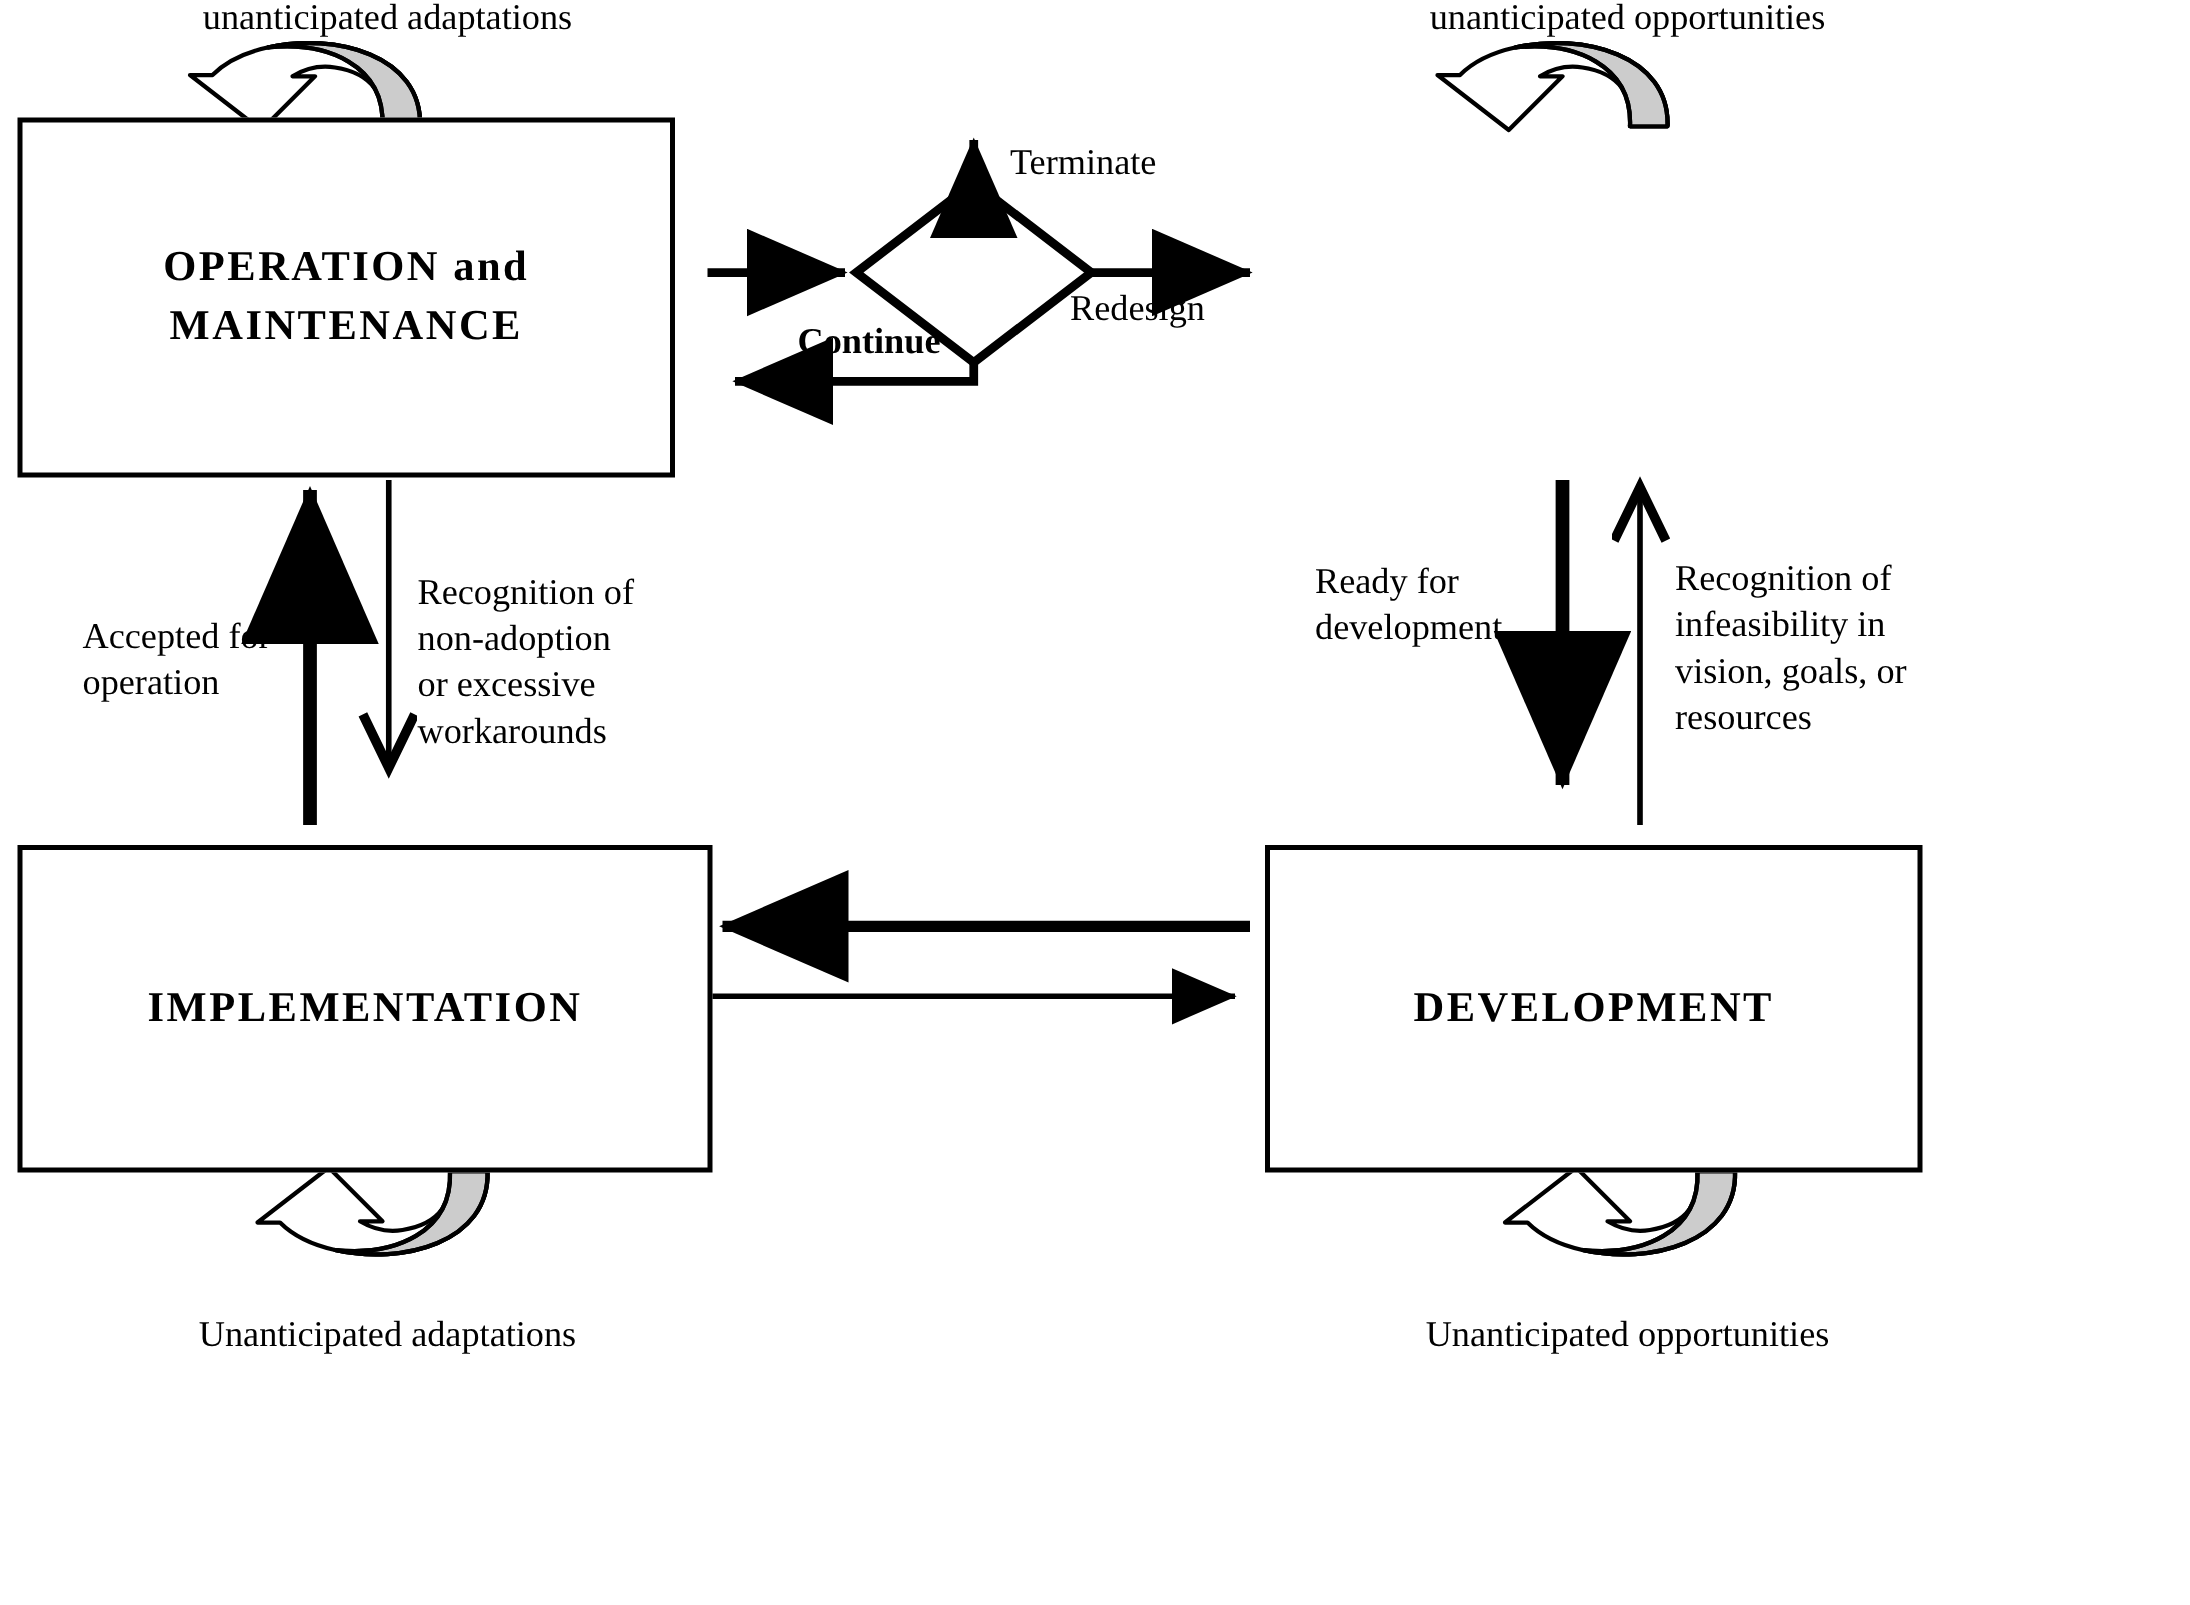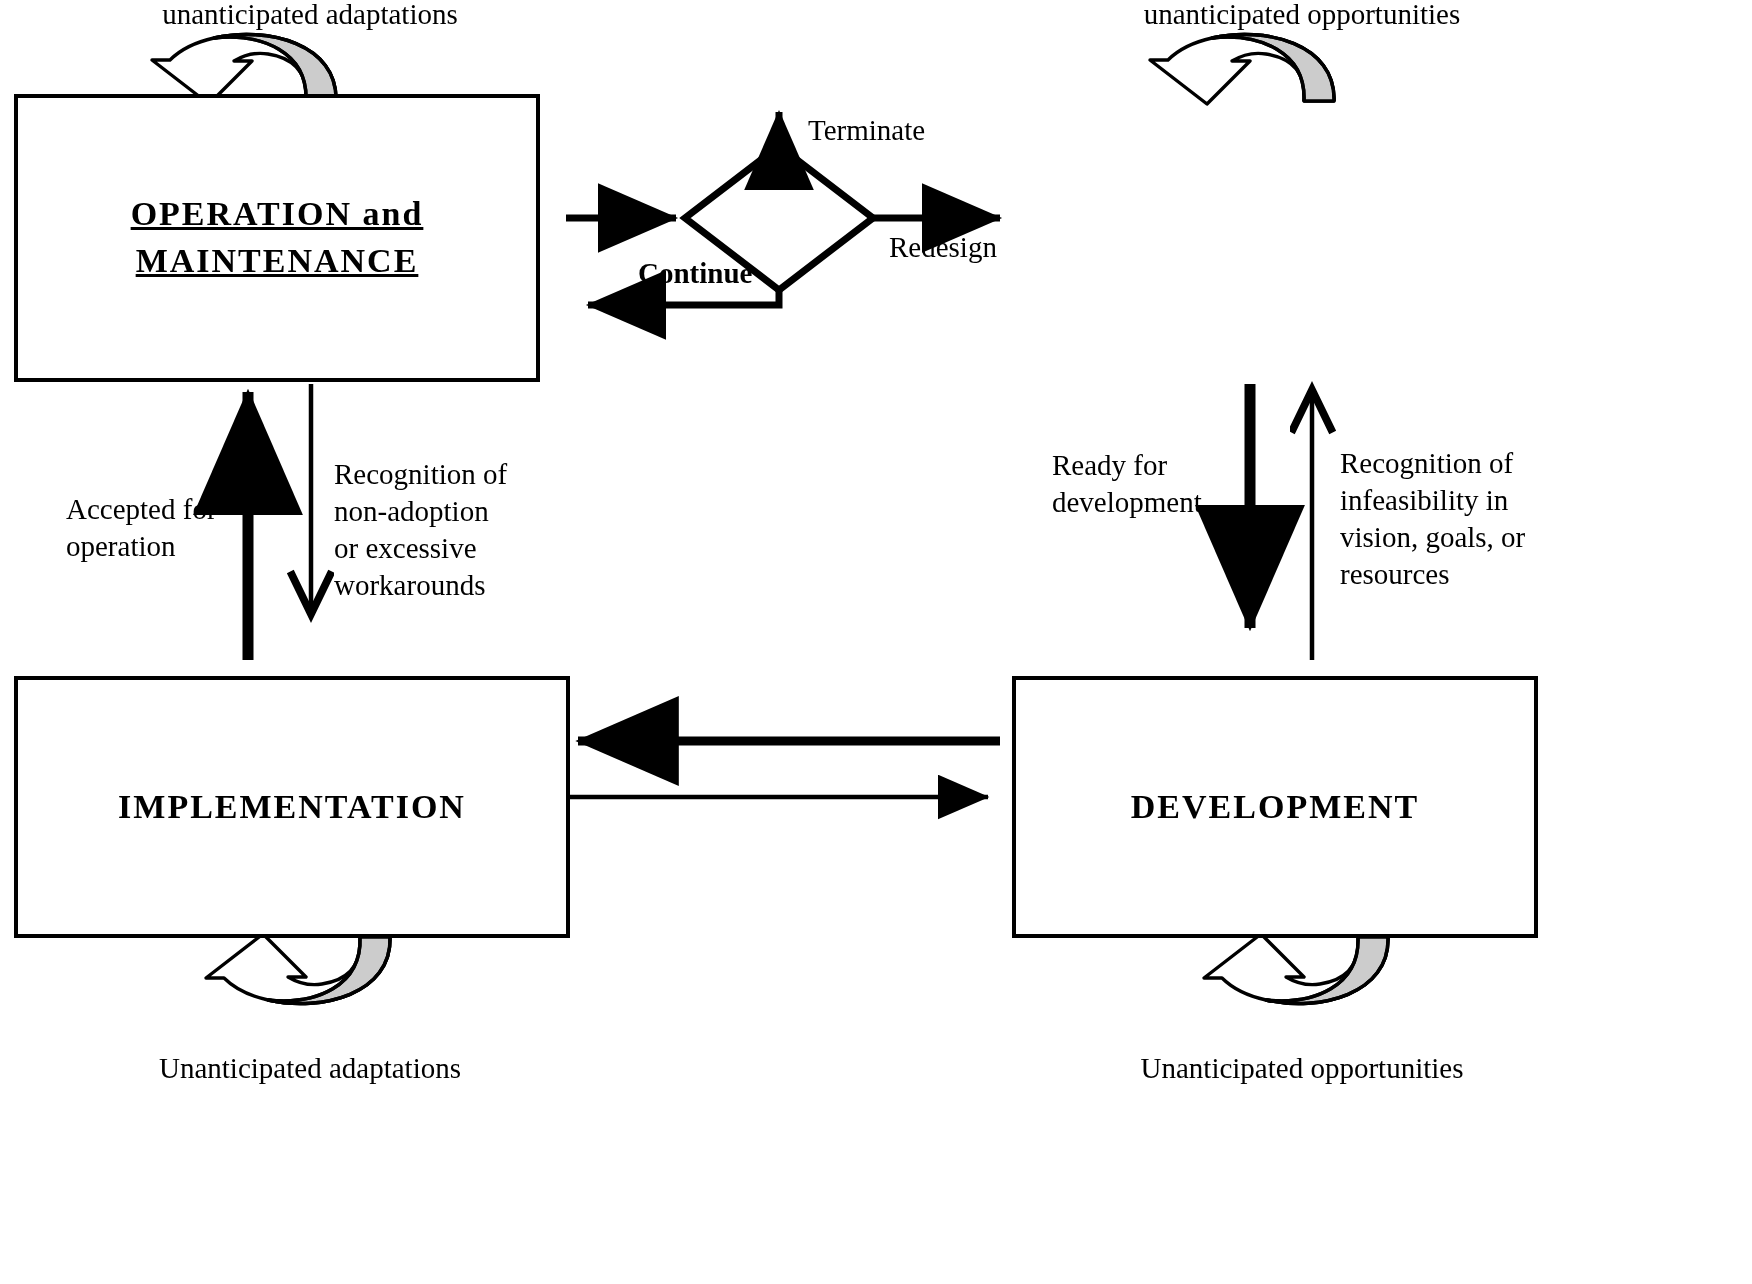--- a/index.html
+++ b/index.html
@@ -105,21 +105,21 @@
 
     <line x1="1250" y1="384" x2="1250" y2="628" stroke="#000" stroke-width="11" marker-end="url(#ahFillSm)"></line>
 
     <line x1="1312" y1="660" x2="1312" y2="392" stroke="#000" stroke-width="4.5" marker-end="url(#ahOpen)"></line>
 
     <line x1="1000" y1="741" x2="578" y2="741" stroke="#000" stroke-width="9" marker-end="url(#ahFill)"></line>
 
     <line x1="566" y1="797" x2="988" y2="797" stroke="#000" stroke-width="4.5" marker-end="url(#ahFill)"></line>
   </svg>
 
-  <div class="node" style="left:14px;top:94px;width:526px;height:288px;text-decoration:underline;">
+  <div class="node" style="left:14px;top:94px;width:526px;height:288px;">
     <div class="ttl">OPERATION and
 MAINTENANCE</div>
   </div>
 
 
   <div class="node" style="left:14px;top:676px;width:556px;height:262px;justify-content:center;">
     <div class="ttl">IMPLEMENTATION</div>
   </div>
 
   <div class="node" style="left:1012px;top:676px;width:526px;height:262px;">
@@ -129,21 +129,21 @@
   <div class="lbl c" style="left:60px;top:-4px;width:500px;">unanticipated adaptations</div>
 
   <div class="lbl c" style="left:1052px;top:-4px;width:500px;">unanticipated opportunities</div>
 
   <div class="lbl c" style="left:60px;top:1050px;width:500px;">Unanticipated adaptations</div>
 
   <div class="lbl c" style="left:1052px;top:1050px;width:500px;">Unanticipated opportunities</div>
 
   <div class="lbl l" style="left:808px;top:112px;font-family:Liberation Serif, serif;">Terminate</div>
 
-  <div class="lbl l" style="left:889px;top:229px;">Redesign</div>
+  <div class="lbl l" style="left:856px;top:229px;">Redesign</div>
 
   <div class="lbl l" style="left:638px;top:255px;font-weight:bold;">Continue</div>
 
   <div class="lbl l" style="left:66px;top:491px;width:190px;">Accepted for
 operation</div>
 
   <div class="lbl l" style="left:334px;top:456px;width:220px;">Recognition of
 non-adoption
 or excessive
 workarounds</div>

